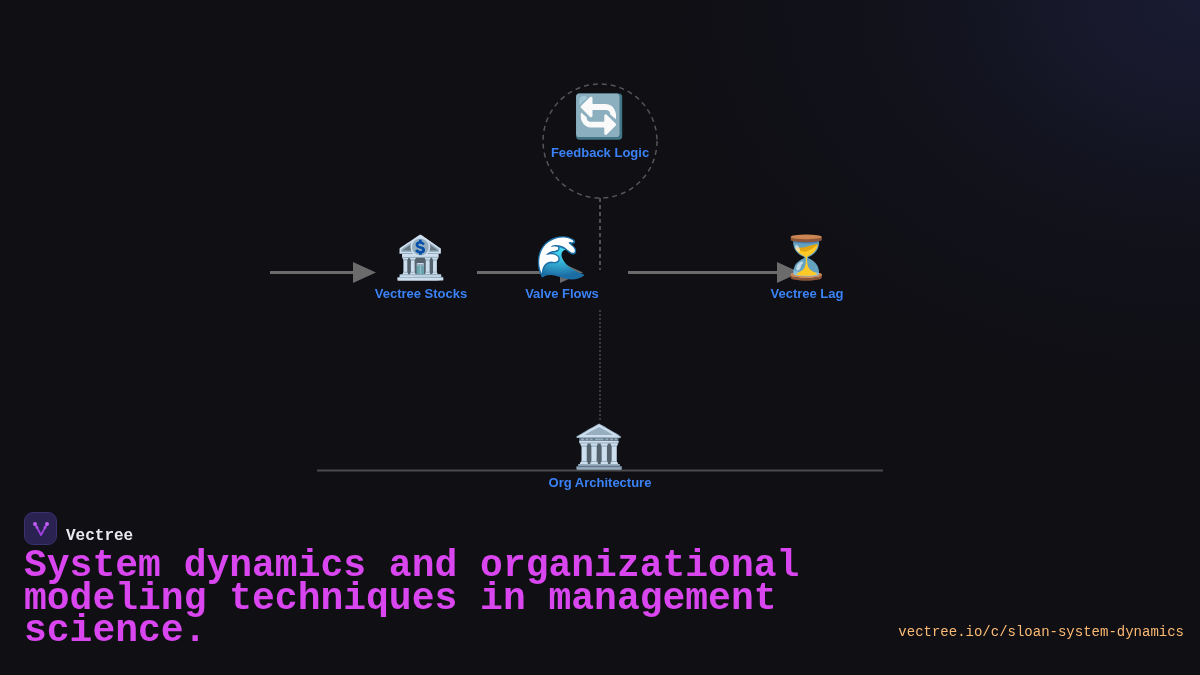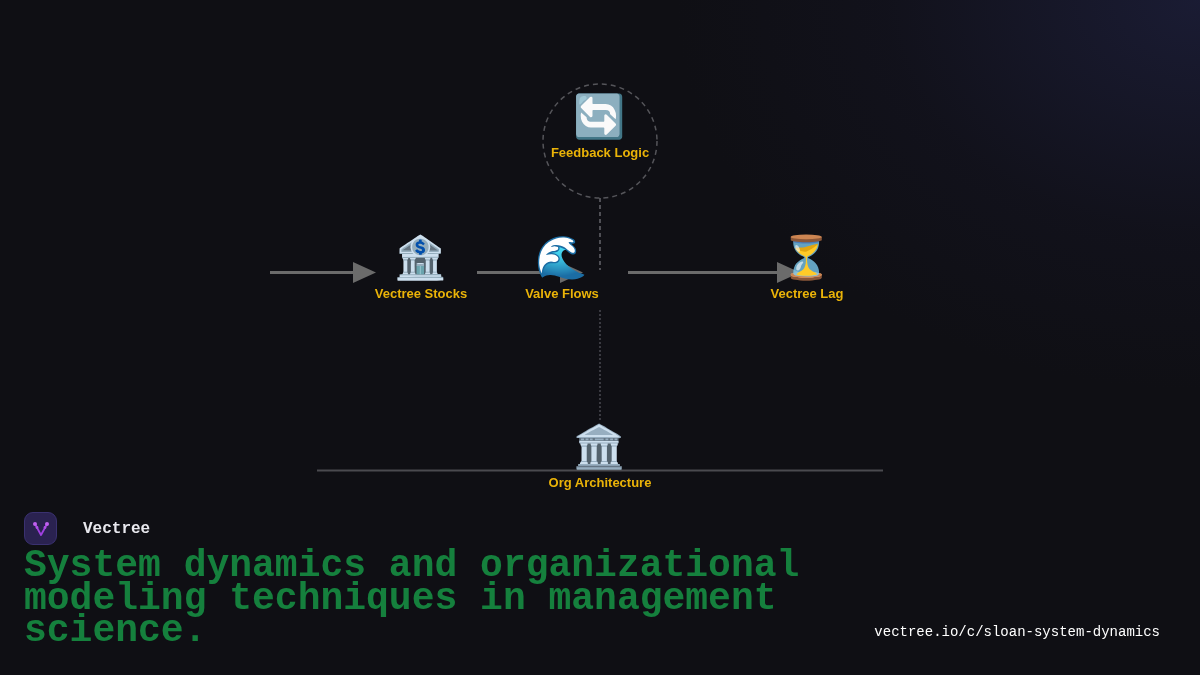--- a/index.html
+++ b/index.html
@@ -16,41 +16,41 @@
   }
   svg.links { position: absolute; left: 0; top: 0; }
   .node {
     position: absolute; transform: translateX(-50%);
     display: flex; flex-direction: column; align-items: center;
   }
   .node .emoji {
     font-size: 42px; line-height: 48px; height: 48px;
   }
   .node .label {
-    color: #eab308; font-weight: 700; font-size: 13px; margin-top: 4px; white-space: nowrap;
+    color: #3b82f6; font-weight: 700; font-size: 13px; margin-top: 4px; white-space: nowrap;
   }
   .brand {
-    position: absolute; left: 24px; top: 512px; display: flex; align-items: center; gap: 26px;
+    position: absolute; left: 24px; top: 512px; display: flex; align-items: flex-end; gap: 9px;
   }
   .logo {
     width: 33px; height: 33px; border-radius: 9px;
     background: #2a2250; border: 1px solid #3a3170;
     display: flex; align-items: center; justify-content: center; box-sizing: border-box;
   }
   .brand-name {
     color: #e8e8ee; font-family: "Liberation Mono", monospace; font-weight: 700; font-size: 16px;
   }
   .title {
     position: absolute; left: 24px; top: 550px; width: 800px;
-    color: #15803d; font-family: "Liberation Mono", monospace; font-weight: 700;
+    color: #d946ef; font-family: "Liberation Mono", monospace; font-weight: 700;
     font-size: 38px; line-height: 32.5px; margin: 0;
   }
   .url {
-    position: absolute; right: 40px; top: 624px;
-    color: #ffffff; font-family: "Liberation Mono", monospace; font-size: 14px;
+    position: absolute; right: 16px; top: 624px;
+    color: #fdba74; font-family: "Liberation Mono", monospace; font-size: 14px;
   }
 </style>
 </head>
 <body>
 
 <div class="bg-glow"></div>
 
 <svg class="links" width="1200" height="675">
 
   <circle cx="600" cy="141" r="57" fill="none" stroke="#55555a" stroke-width="1.5" stroke-dasharray="5 4"></circle>

